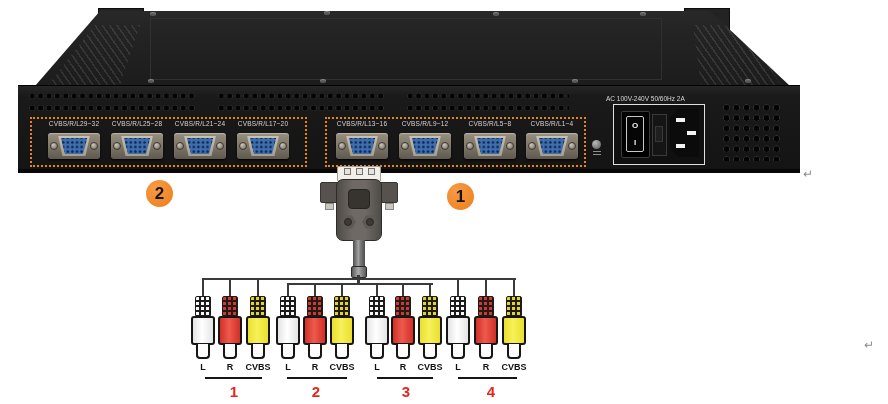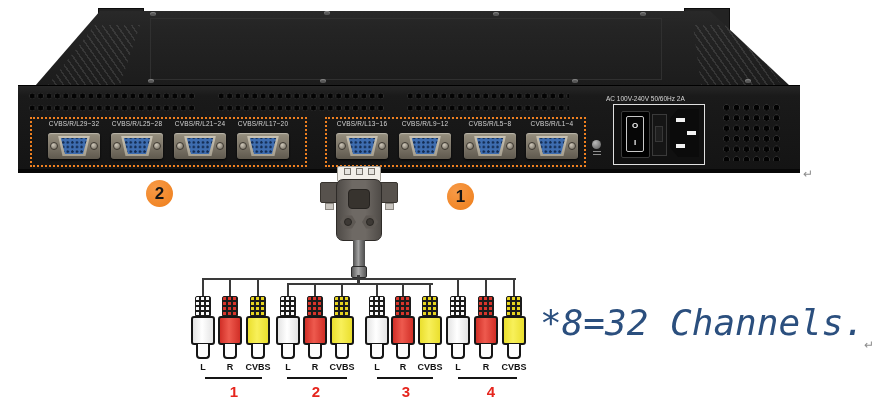--- a/index.html
+++ b/index.html
@@ -329,15 +329,14 @@
       <div class="abs color-yellow" style="left:0;top:0;">
         <div class="abs relief" style="left:506px;top:296px;"></div>
         <div class="abs rca-body" style="left:502px;top:316px;"></div>
         <div class="abs rca-tip" style="left:507px;top:344px;"></div>
       </div>
       <div class="abs plug-label" style="left:494px;top:362px;">CVBS</div>
       <div class="abs group-line" style="left:458px;top:377px;width:59px;"></div>
       <div class="abs group-number" style="left:476px;top:383px;">4</div>
     </div>
 
-  <div class="abs annotation">*8=32 Channels.</div>
 
 </div>
 
 </body></html>

